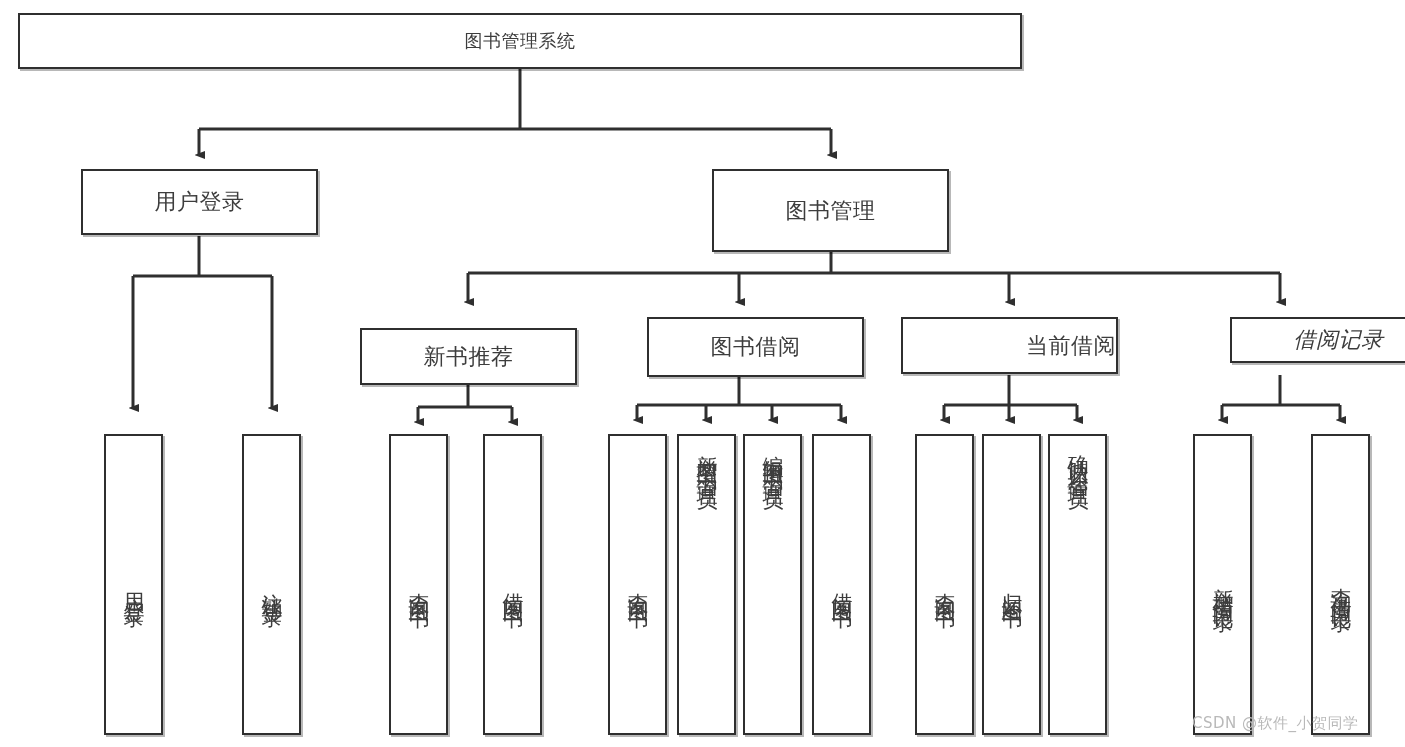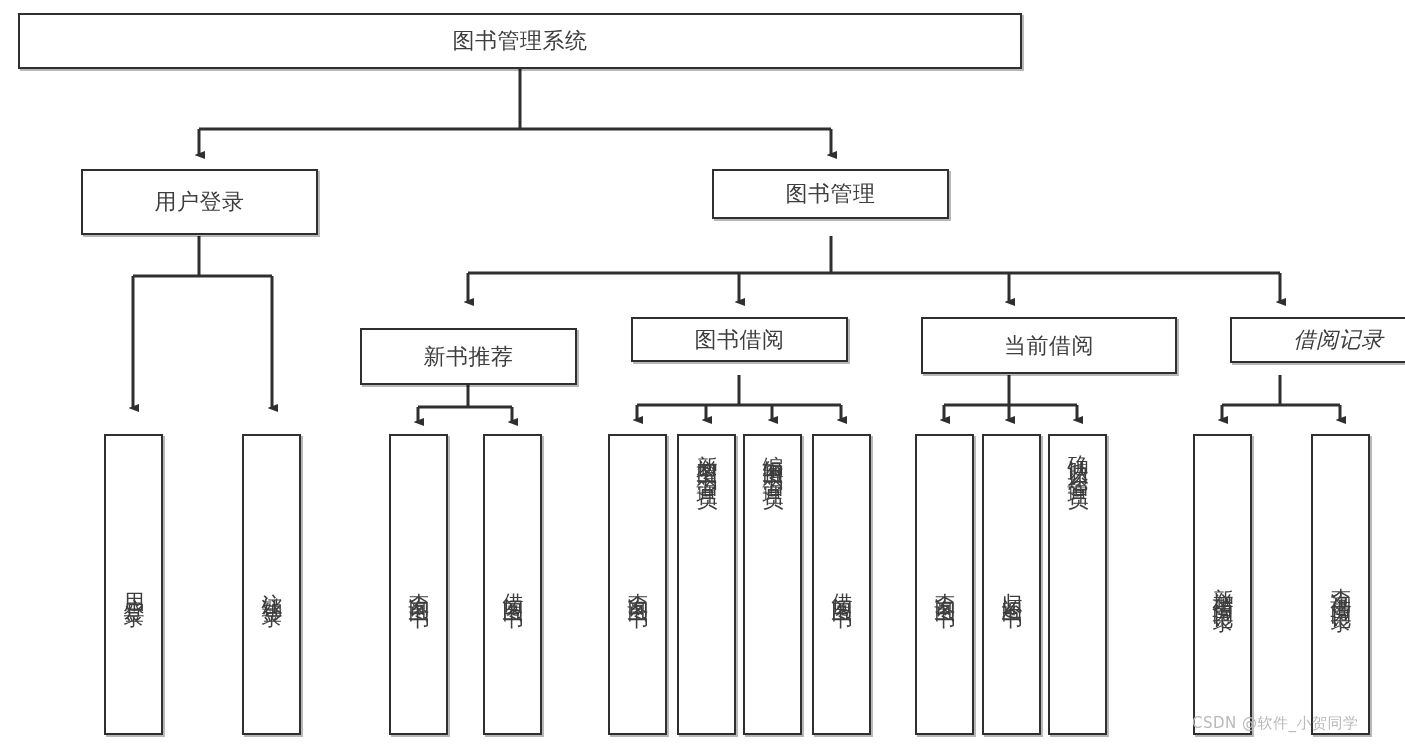--- a/index.html
+++ b/index.html
@@ -43,21 +43,21 @@
     line-height: 1.15;
     color: #3d3d3d;
     letter-spacing: 0.5px;
   }
   
   .node.horiz .label {
     font-size: 22px;
     writing-mode: horizontal-tb;
   }
   .node.root .label {
-    font-size: 22px;
+    font-size: 18px;
   }
   
   .node.vert {
     align-items: flex-start;
     justify-content: center;
     padding-top: 2px;
   }
   .node.vert .label {
     writing-mode: vertical-rl;
     text-orientation: upright;
@@ -135,33 +135,33 @@
   </svg>
 
   <div class="node horiz root" style="left:18px; top:13px; width:1004px; height:56px;">
     <span class="label">图书管理系统</span>
   </div>
 
   <div class="node horiz" style="left:81px; top:169px; width:237px; height:66px;">
     <span class="label">用户登录</span>
   </div>
 
-  <div class="node horiz" style="left:712px; top:169px; width:237px; height:50px;">
+  <div class="node horiz" style="left:712px; top:169px; width:237px; height:83px;">
     <span class="label">图书管理</span>
   </div>
 
   <div class="node horiz" style="left:360px; top:328px; width:217px; height:57px;">
     <span class="label">新书推荐</span>
   </div>
 
-  <div class="node horiz" style="left:631px; top:317px; width:217px; height:45px;">
+  <div class="node horiz" style="left:647px; top:317px; width:217px; height:60px;">
     <span class="label">图书借阅</span>
   </div>
 
-  <div class="node horiz" style="left:921px; top:317px; width:256px; height:57px;">
+  <div class="node horiz" style="left:901px; top:317px; width:217px; height:57px;justify-content:flex-end;">
     <span class="label">当前借阅</span>
   </div>
 
   <div class="node horiz" style="left:1230px; top:317px; width:217px; height:46px;font-style:italic;">
     <span class="label">借阅记录</span>
   </div>
 
   <div class="node vert center" style="left:104px; top:434px; width:59px; height:301px;">
     <span class="label">用户登录</span>
   </div>

